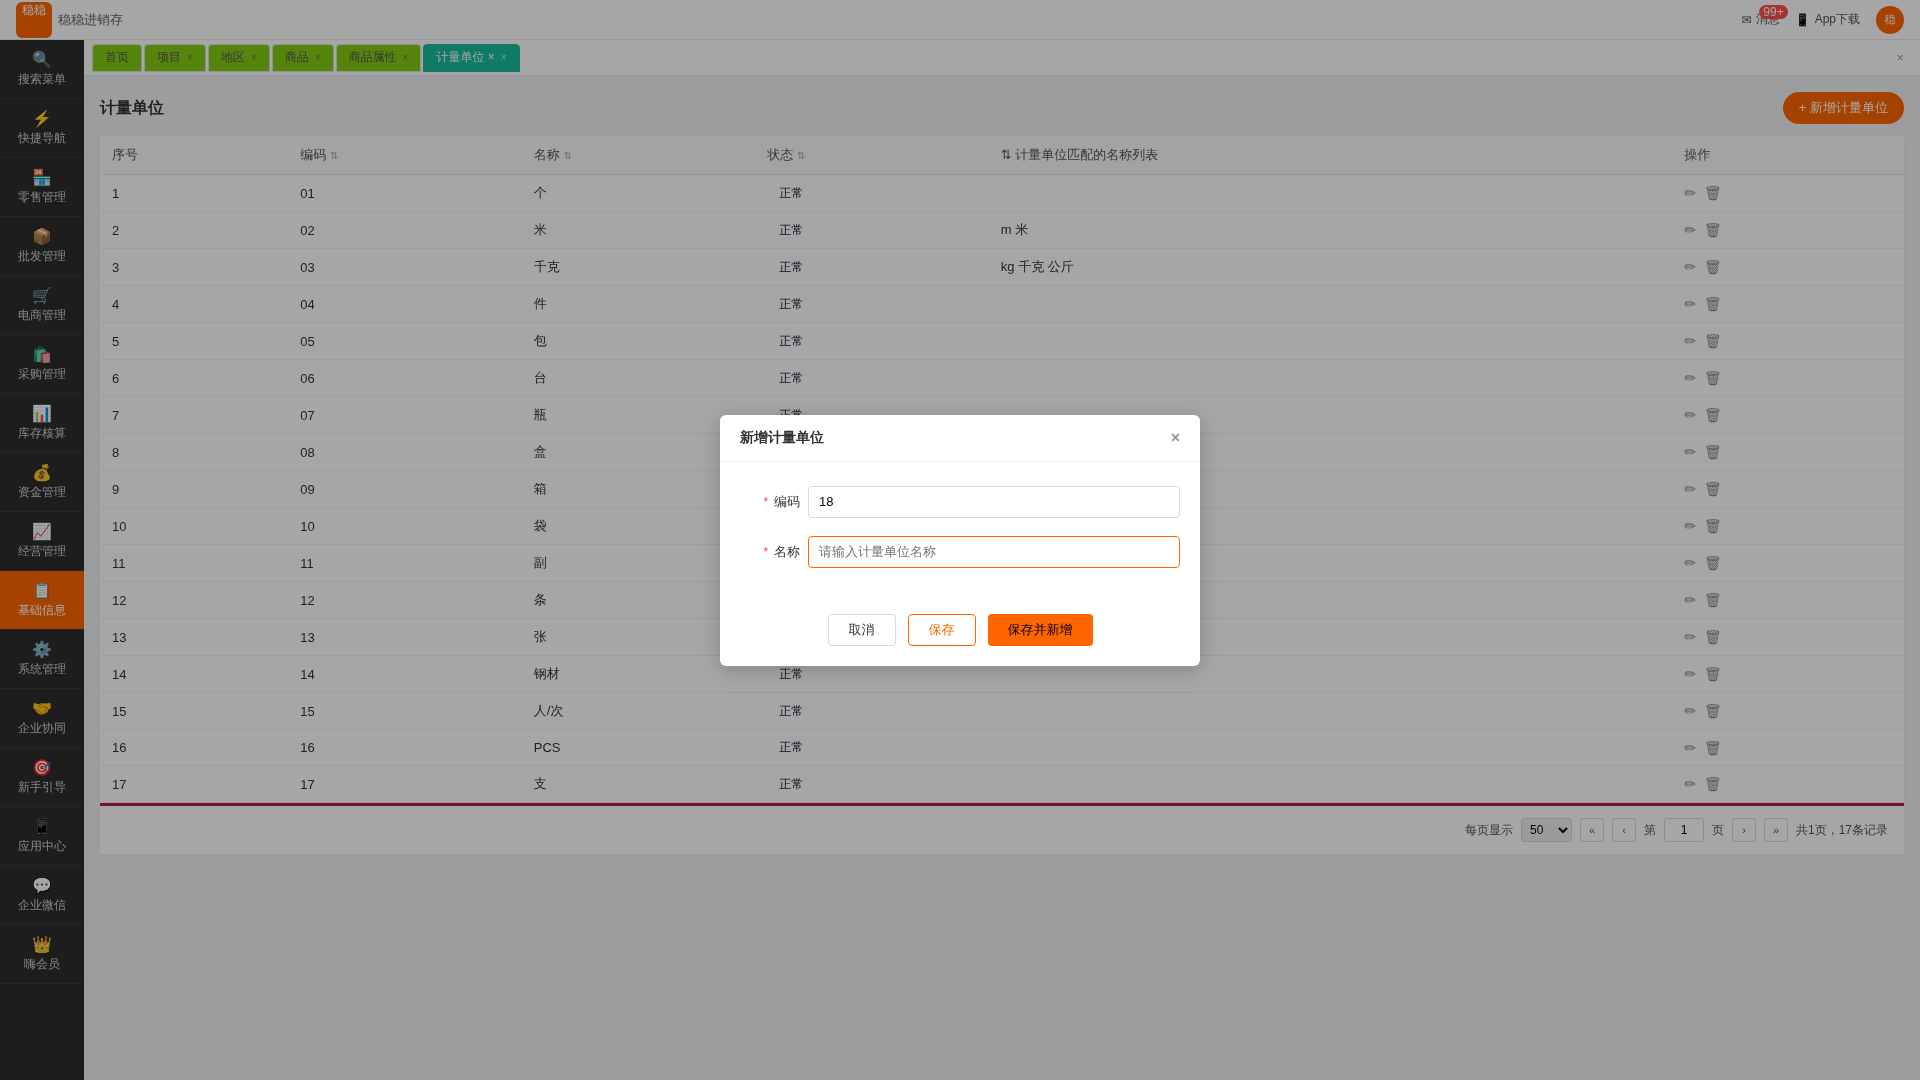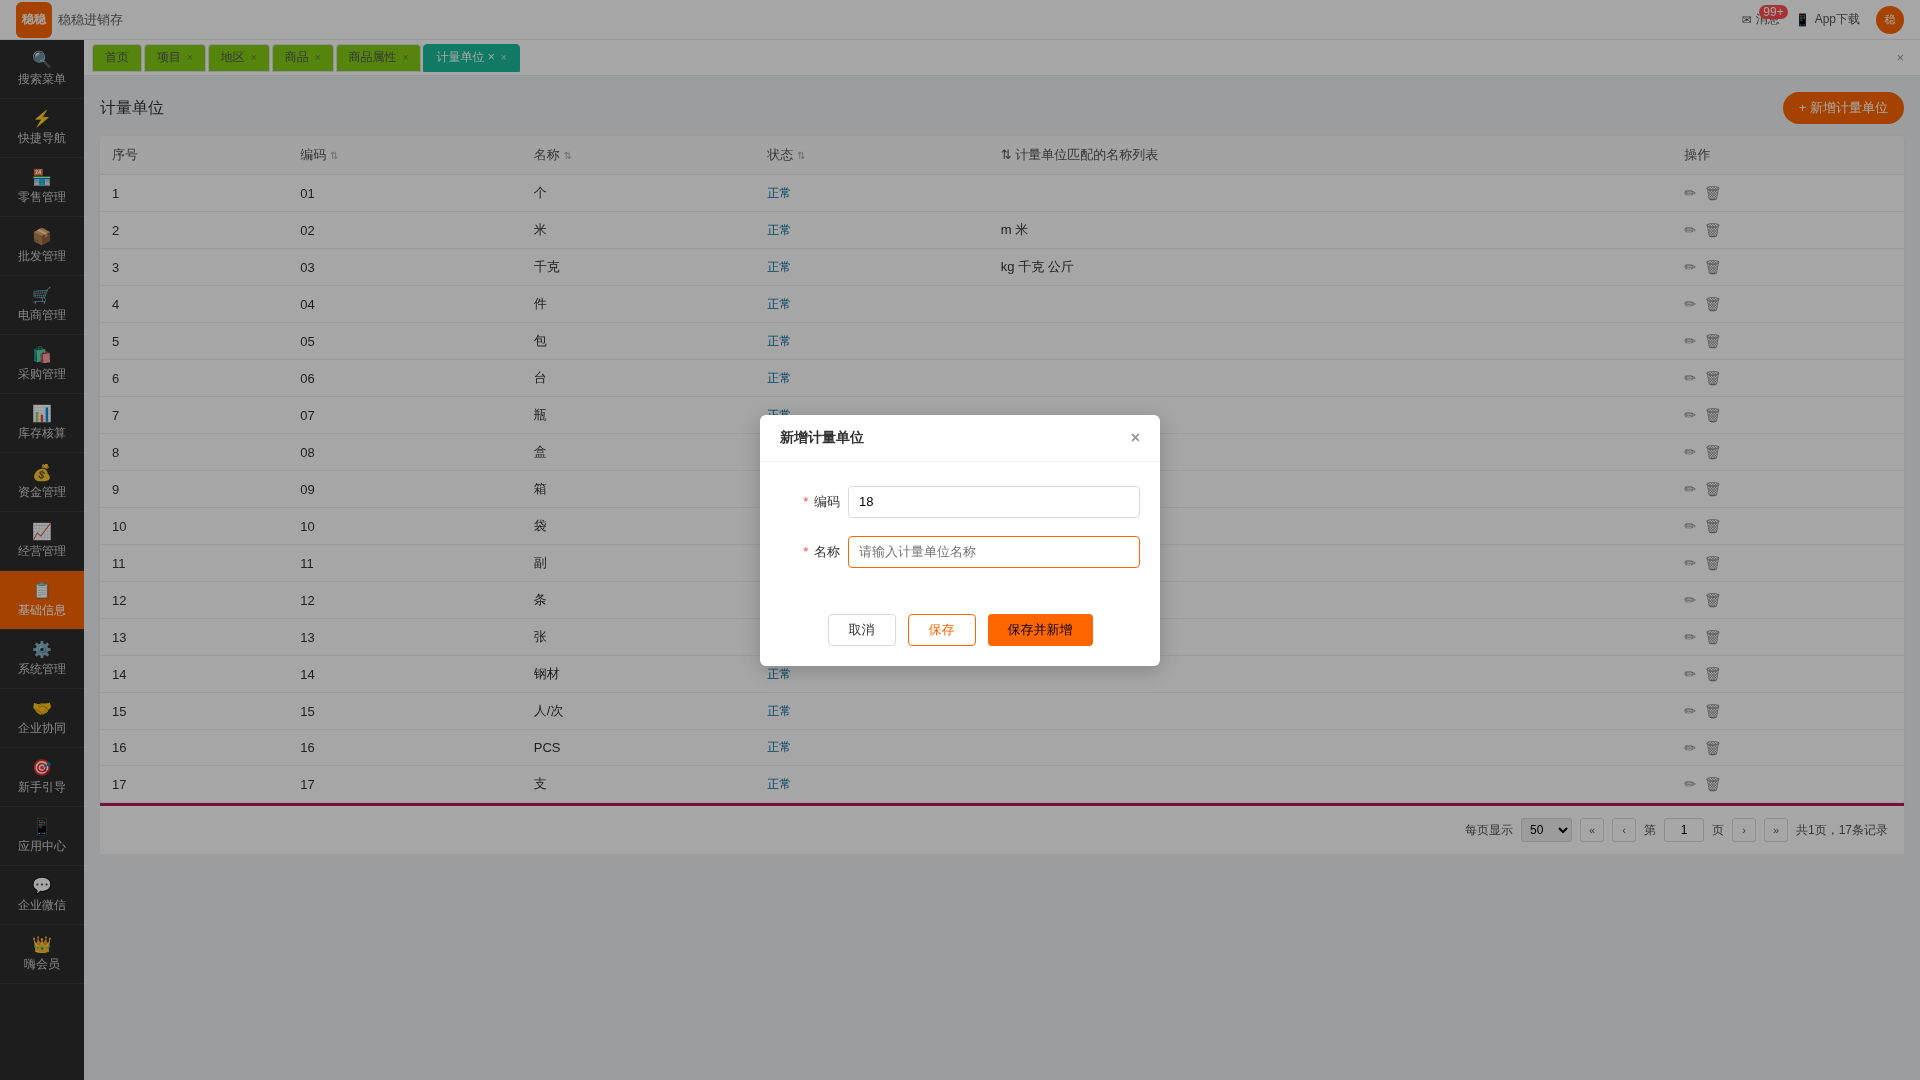--- a/index.html
+++ b/index.html
@@ -27,24 +27,24 @@
       display: flex;
       align-items: center;
       gap: 6px;
     }
     .logo-icon {
       width: 36px;
       height: 36px;
       background: #ff6600;
       border-radius: 6px;
       display: flex;
-      align-items: center;
+      align-items: flex-start;
       justify-content: center;
       color: white;
-      font-weight: bold;
+      font-weight: normal;
       font-size: 12px;
     }
     .logo-text { font-size: 13px; color: #666; }
     .top-header-right {
       display: flex;
       align-items: center;
       gap: 16px;
     }
     .header-btn {
       display: flex;
@@ -162,21 +162,21 @@
 
     
     .page-header {
       display: flex;
       justify-content: space-between;
       align-items: center;
       margin-bottom: 12px;
     }
     .page-title {
       font-size: 16px;
-      font-weight: 400;
+      font-weight: 700;
       color: #333;
     }
     .add-btn {
       background: #ff6600;
       color: white;
       border: none;
       border-radius: 16px;
       padding: 7px 16px;
       font-size: 13px;
       cursor: pointer;
@@ -201,22 +201,23 @@
       font-size: 13px;
     }
     .data-table td {
       padding: 9px 12px;
       border-bottom: 1px solid #f0f0f0;
       font-size: 13px;
       color: #333;
     }
     .sort-icon { color: #aaa; font-size: 10px; }
     .status-normal {
-      color: #0369a1;
+      color: #0f172a;
       font-size: 12px;
+      margin-left: 12px;
     }
     .action-btns {
       display: flex;
       gap: 8px;
       align-items: center;
     }
     .action-edit, .action-delete {
       cursor: pointer;
       font-size: 14px;
       color: #888;
@@ -270,21 +271,21 @@
       z-index: 999;
       display: flex;
       align-items: center;
       justify-content: center;
     }
 
     
     .modal {
       background: #fff;
       border-radius: 6px;
-      width: 400px;
+      width: 480px;
       box-shadow: 0 4px 20px rgba(0,0,0,0.2);
       overflow: hidden;
     }
     .modal-header {
       padding: 14px 20px;
       font-size: 14px;
       font-weight: 600;
       color: #333;
       border-bottom: 1px solid #f0f0f0;
       display: flex;

